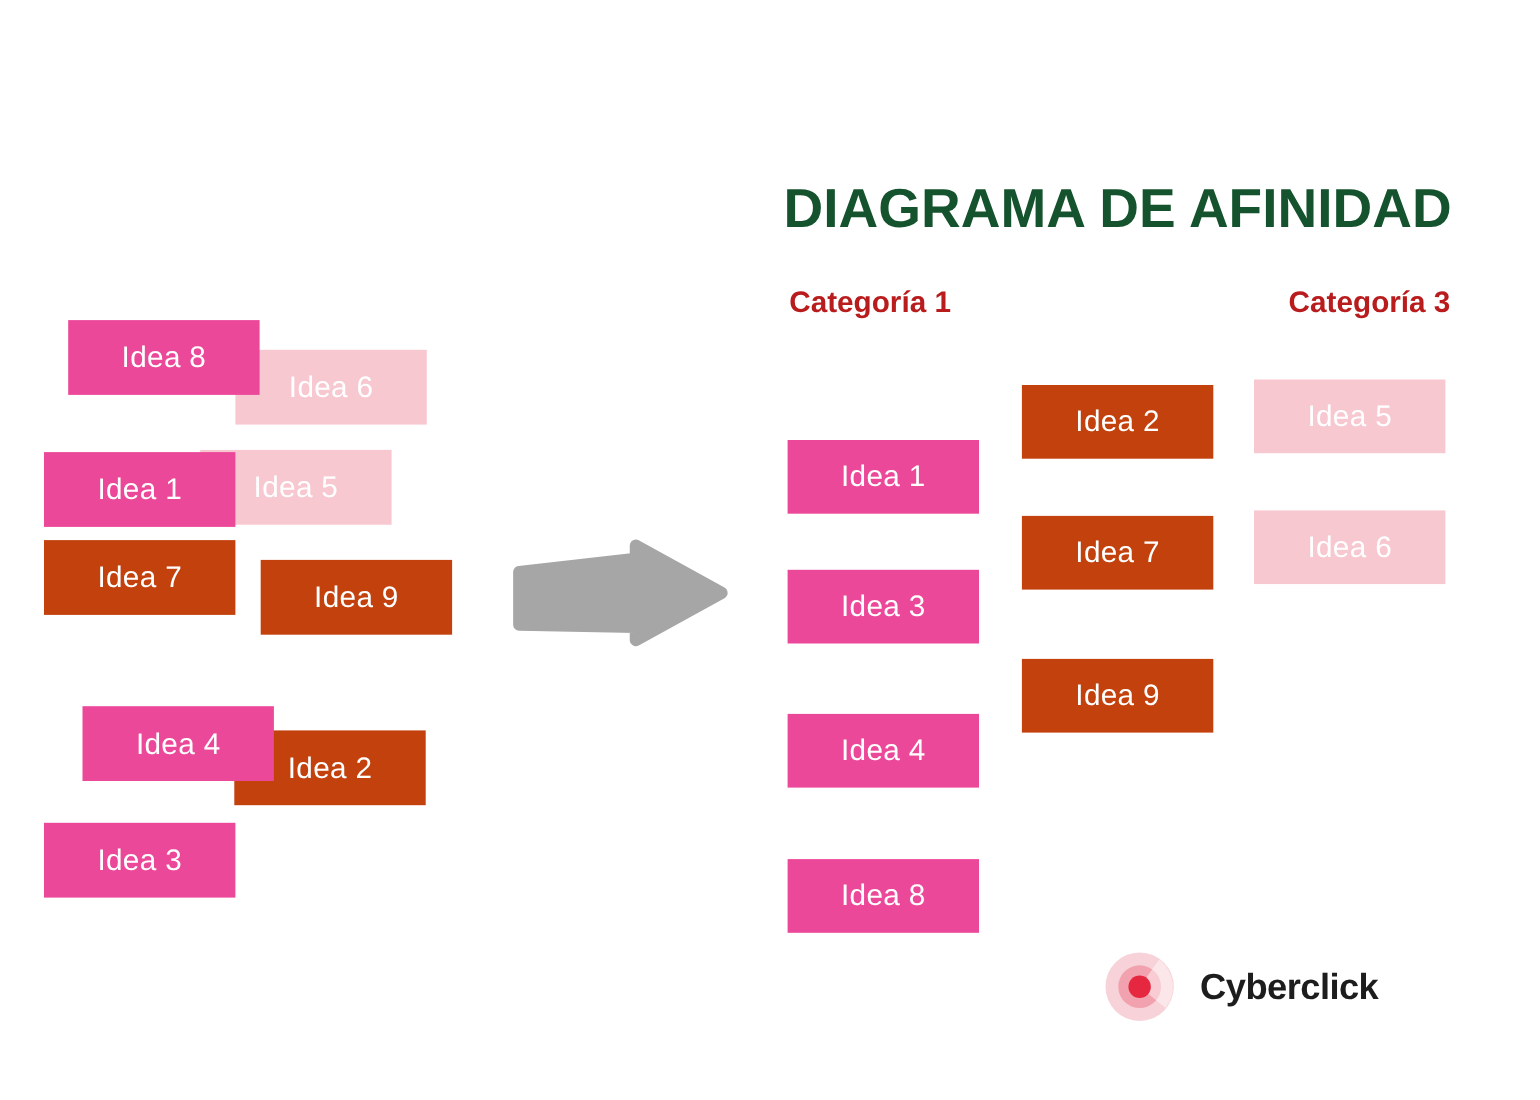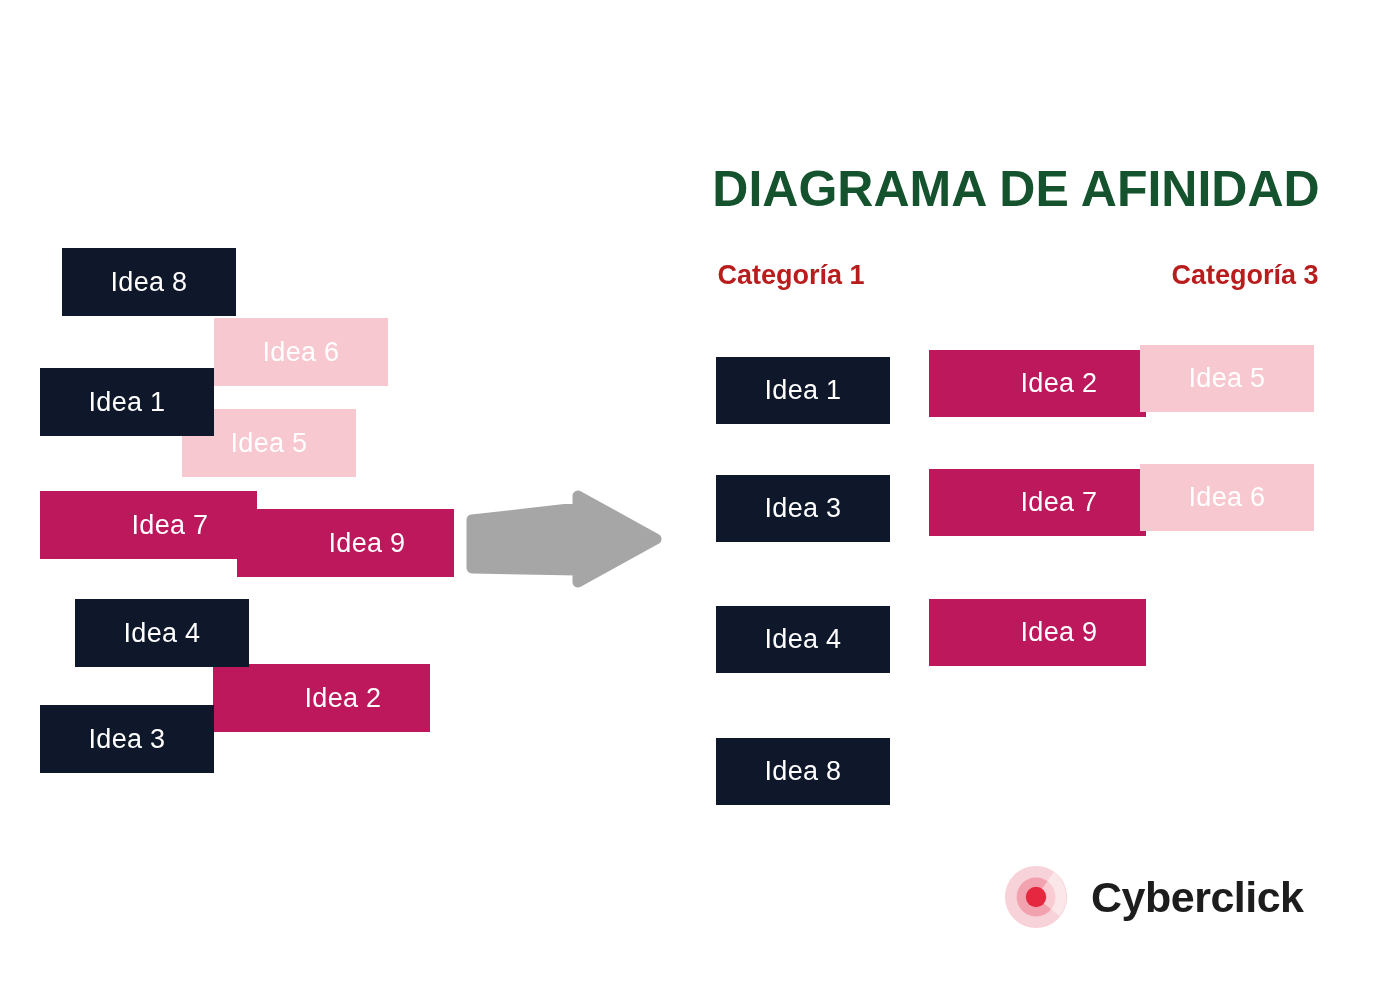--- a/index.html
+++ b/index.html
@@ -19,22 +19,22 @@
     width: 174px;
     height: 68px;
     display: flex;
     align-items: center;
     justify-content: center;
     color: #ffffff;
     font-size: 27px;
     font-weight: 500;
     letter-spacing: 0.3px;
   }
-  .tone-red    { background: #0f172a; z-index: 2; }
-  .tone-medium { background: #be185d; z-index: 1; padding-left: 43px; }
+  .tone-red    { background: #ec4899; z-index: 2; margin-top: 43px; }
+  .tone-medium { background: #c2410c; z-index: 1; }
   .tone-light  { background: #f8c8d1; z-index: 1; }
 
   
   .pos-l-idea8 { left: 62px;  top: 248px; }
   .pos-l-idea6 { left: 214px; top: 318px; }
   .pos-l-idea1 { left: 40px;  top: 368px; }
   .pos-l-idea5 { left: 182px; top: 409px; }
   .pos-l-idea7 { left: 40px;  top: 491px; }
   .pos-l-idea9 { left: 237px; top: 509px; }
   .pos-l-idea4 { left: 75px;  top: 599px; }
@@ -92,21 +92,21 @@
   .logo {
     position: absolute;
     left: 1003px;
     top: 863px;
     display: flex;
     align-items: center;
   }
   .logo-icon { width: 68px; height: 68px; }
   .logo-text {
     margin-left: 20px;
-    font-size: 43px;
+    font-size: 33px;
     font-weight: bold;
     letter-spacing: -0.5px;
     color: #1d1d1d;
   }
 </style>
 </head>
 <body>
 
 <div id="canvas">
 

